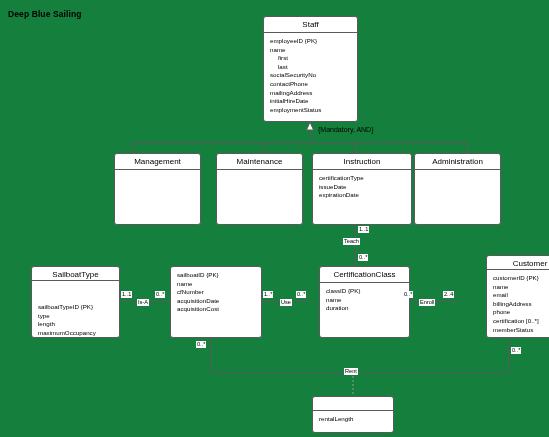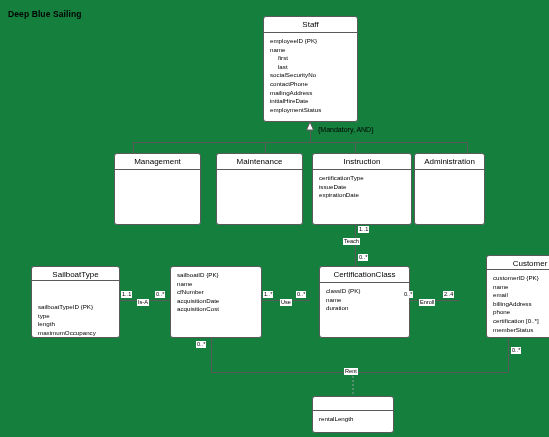--- a/index.html
+++ b/index.html
@@ -151,21 +151,21 @@
 
   <div class="uml-class" style="left:312px; top:153px; width:100px; height:72px;">
     <div class="uml-name">Instruction</div>
     <div class="uml-attrs">
       <div>certificationType</div>
       <div>issueDate</div>
       <div>expirationDate</div>
     </div>
   </div>
 
-  <div class="uml-class" style="left:414px; top:153px; width:71px; height:72px;">
+  <div class="uml-class" style="left:414px; top:153px; width:87px; height:72px;">
     <div class="uml-name">Administration</div>
     <div class="uml-attrs"></div>
   </div>
 
   <div class="edge-label" style="left:358px; top:226px;">1..1</div>
   <div class="edge-label" style="left:343px; top:238px;">Teach</div>
   <div class="edge-label" style="left:358px; top:254px;">0..*</div>
 
   <div class="uml-class" style="left:31px; top:266px; width:89px; height:72px;gap:18px;">
     <div class="uml-name">SailboatType</div>

